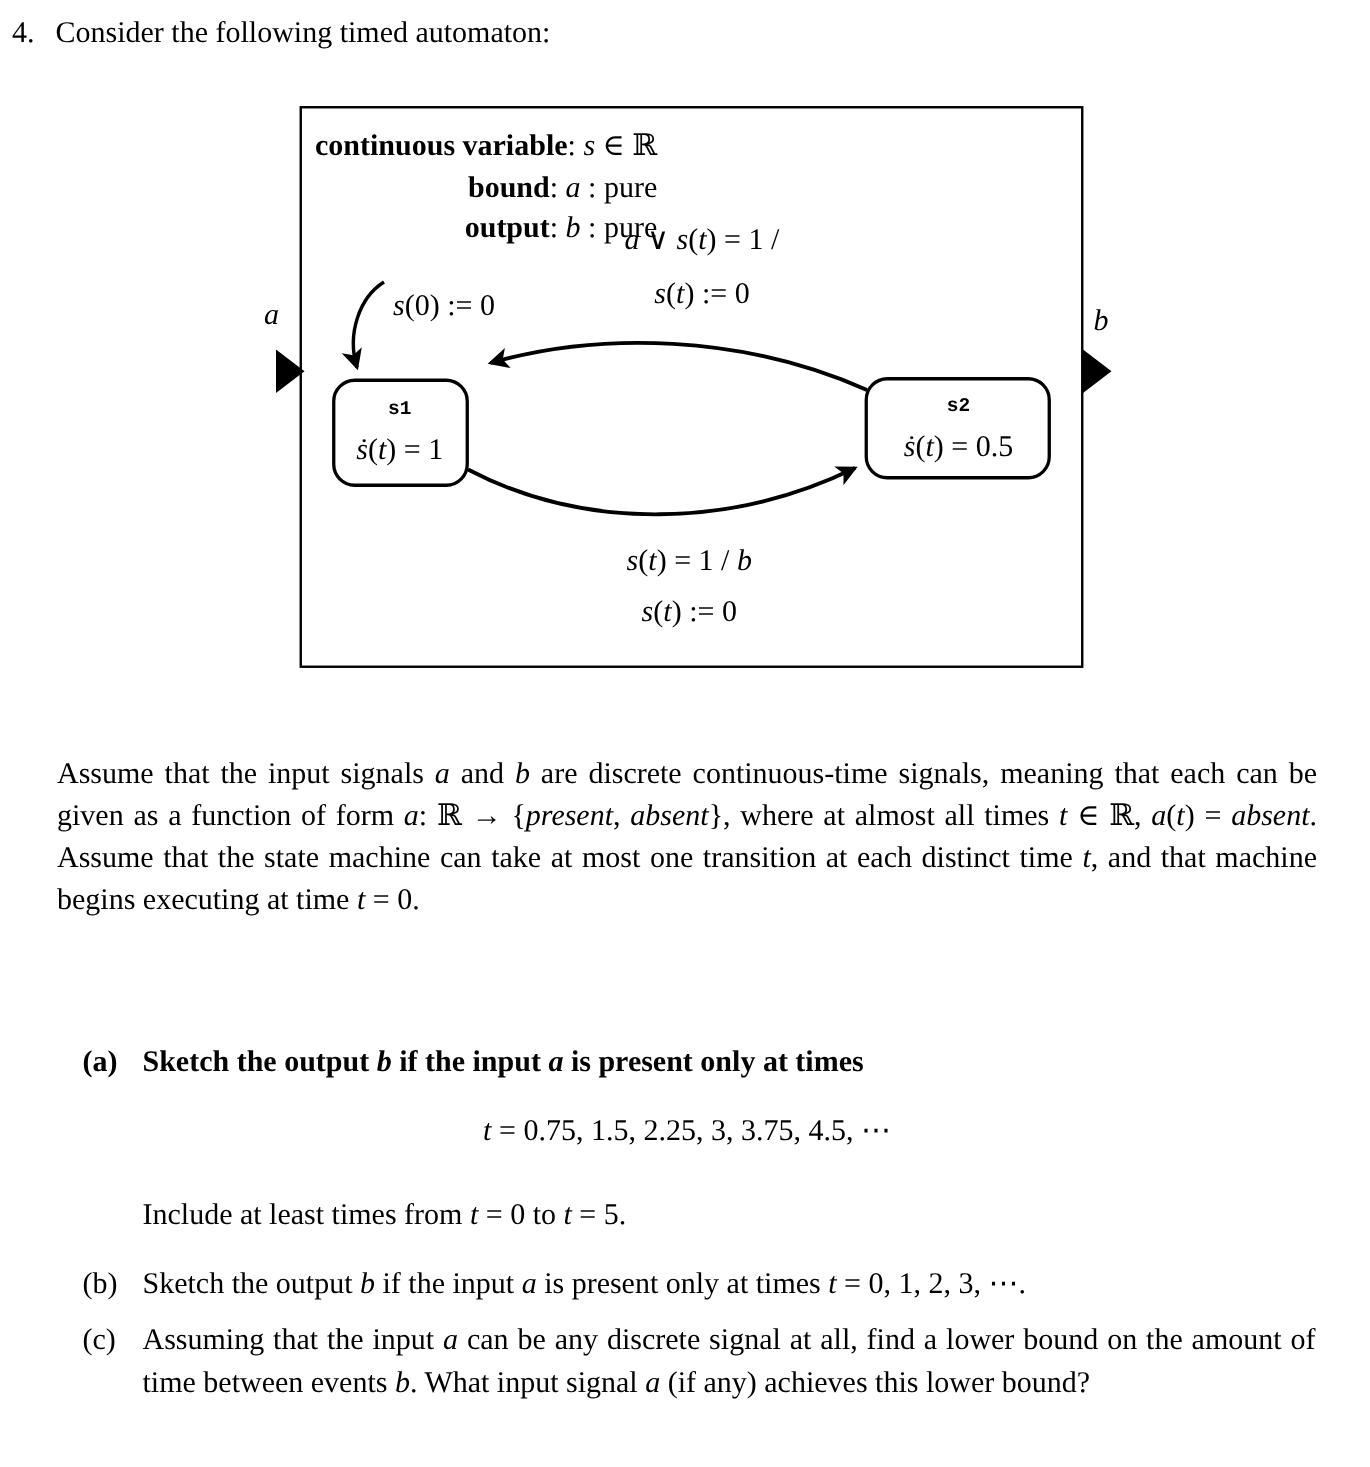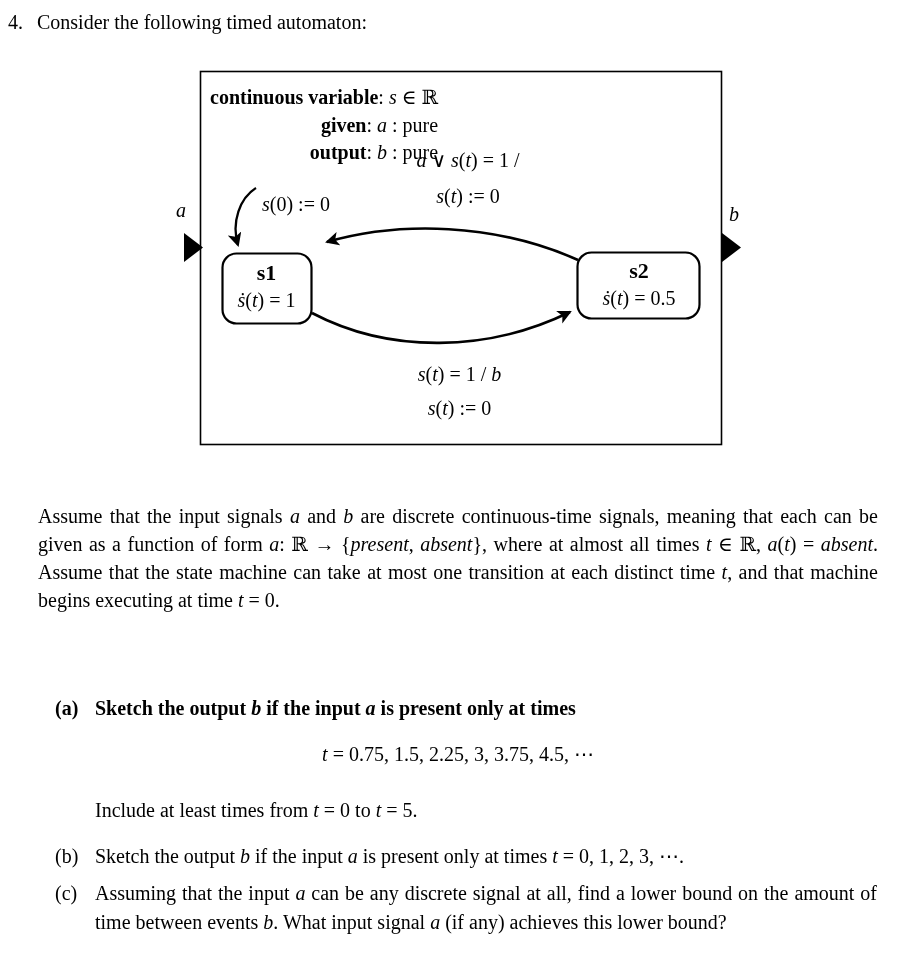--- a/index.html
+++ b/index.html
@@ -14,22 +14,22 @@
     font-size: 20px;
     line-height: 28px;
     overflow: hidden;
   }
   .abs { position: absolute; }
   .mi { font-style: italic; }
   .bf { font-weight: bold; }
   .center { text-align: center; }
   .just { text-align: justify; }
   .mono {
-    font-family: Liberation Serif, serif;
-    font-size: 22px;
+    font-family: Liberation Mono, monospace;
+    font-size: 13px;
     font-weight: bold;
     line-height: 26px;
     padding-top: 3px;
   }
   .hang { text-indent: -40px; line-height: 29px; }
   .plabel { display: inline-block; width: 40px; text-indent: 0; }
   .diagram-label { line-height: 24px; white-space: nowrap; }
   svg { display: block; }
 </style>
 </head>
@@ -52,21 +52,21 @@
     <polygon points="722,233 722,262 741,247.5" fill="#000000"></polygon>
     <path d="M 256 188 C 240 198, 231 222, 238 245" fill="none" stroke="#000000" stroke-width="2.3" marker-end="url(#arr)"></path>
     <path d="M 578 260 C 495 223, 400 221, 327 242" fill="none" stroke="#000000" stroke-width="2.6" marker-end="url(#arr)"></path>
     <path d="M 312 313 C 390 354, 488 352, 570 312" fill="none" stroke="#000000" stroke-width="2.6" marker-end="url(#arr)"></path>
     <rect x="222.5" y="253.5" width="89" height="70" rx="14" fill="#ffffff" stroke="#000000" stroke-width="2.2"></rect>
     <rect x="577.5" y="252.5" width="122" height="66" rx="14" fill="#ffffff" stroke="#000000" stroke-width="2.2"></rect>
   </svg>
 
   <div class="abs" style="left:210px; top:84px; line-height:27.5px;text-align:right;">
     <div><span class="bf">continuous variable</span><span>: </span><span class="mi">s</span><span> ∈ ℝ</span></div>
-    <div><span class="bf">given</span><span>: </span><span class="mi">a</span><span> : pure</span></div>
+    <div><span class="bf">bound</span><span>: </span><span class="mi">a</span><span> : pure</span></div>
     <div><span class="bf">output</span><span>: </span><span class="mi">b</span><span> : pure</span></div>
   </div>
 
   <div class="abs mi" style="left:176px; top:196px;">a</div>
   <div class="abs mi" style="left:729px; top:200px;">b</div>
 
   <div class="abs diagram-label" style="left:262px; top:192px;"><span class="mi">s</span><span>(0) := 0</span></div>
 
   <div class="abs center diagram-label" style="left:393px; top:148px; width:150px;"><span class="mi">a</span><span> ∨ </span><span class="mi">s</span><span>(</span><span class="mi">t</span><span>) = 1 /</span></div>
   <div class="abs center diagram-label" style="left:393px; top:184px; width:150px;"><span class="mi">s</span><span>(</span><span class="mi">t</span><span>) := 0</span></div>

